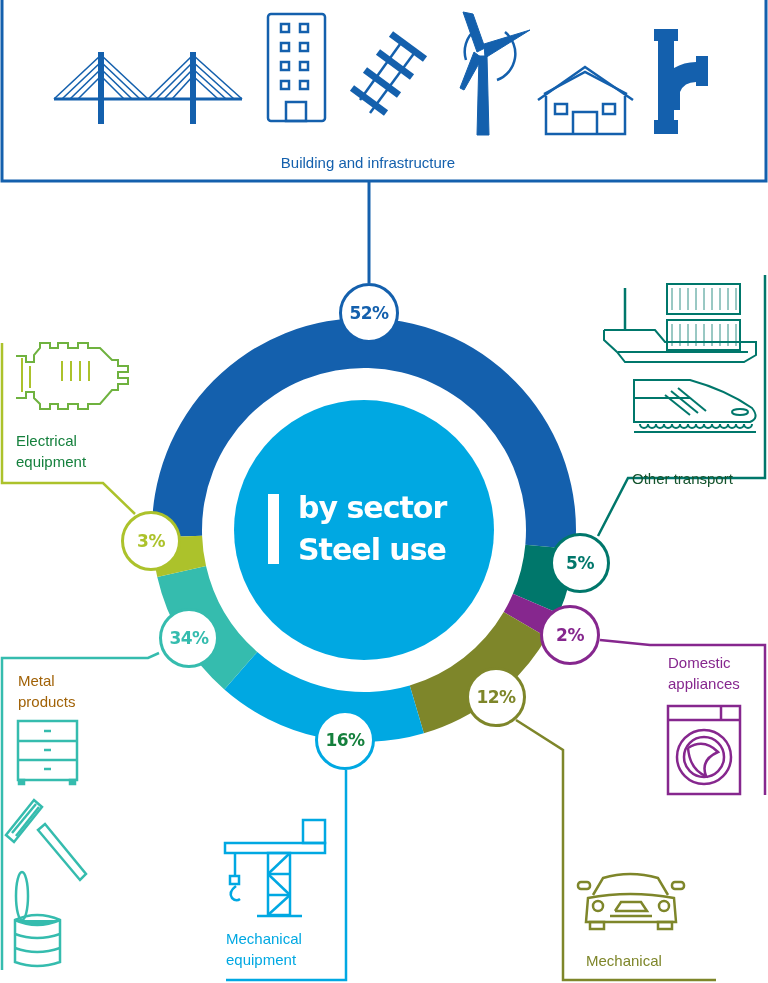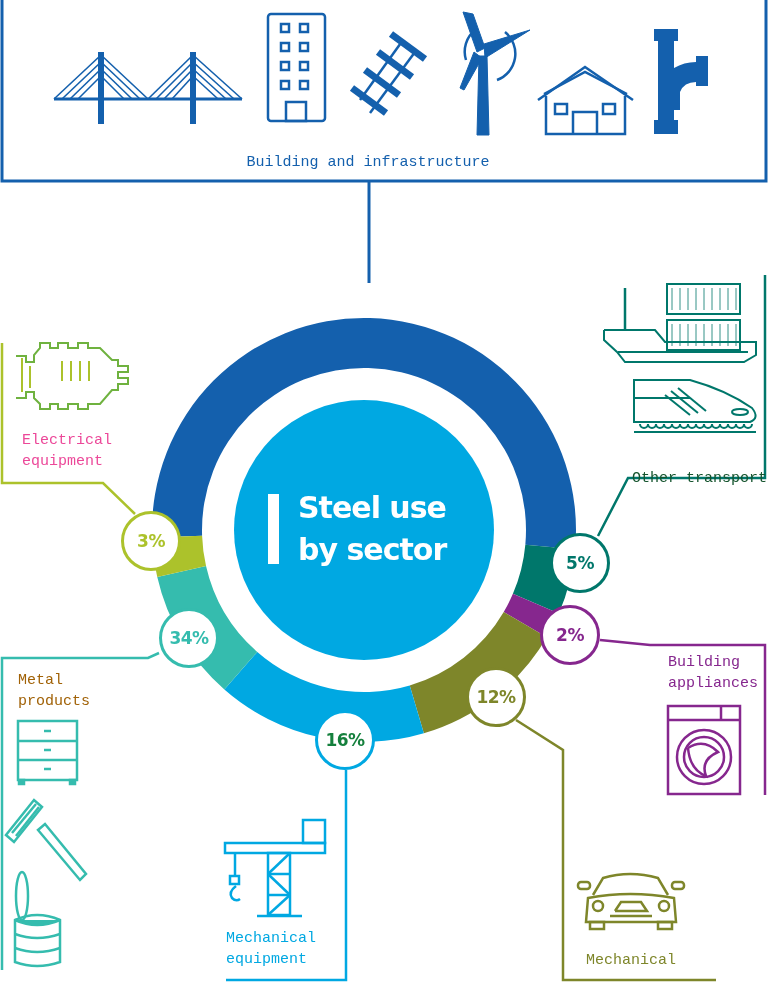--- a/index.html
+++ b/index.html
@@ -1,18 +1,18 @@
 <!DOCTYPE html>
 <html><head>
 <meta charset="utf-8">
 <style>
   html, body { margin:0; padding:0; background:#ffffff; }
   body { width:768px; height:983px; position:relative; overflow:hidden; font-family:"Liberation Sans", sans-serif; }
   #stage { position:absolute; left:0; top:0; width:768px; height:983px; }
-  .lbl { position:absolute; font-family:Liberation Mono, monospace; font-size:15px; line-height:21px; }
+  .lbl { position:absolute; font-family:Liberation Sans, sans-serif; font-size:15px; line-height:21px; }
   .pct { position:absolute; width:60px; height:60px; margin-left:-30px; margin-top:-30px; border-radius:50%; background:#fff; border:3px solid; box-sizing:border-box; display:flex; align-items:center; justify-content:center; font-family:"DejaVu Sans", sans-serif; font-weight:bold; font-size:17px; letter-spacing:-0.5px; }
   .center-title { position:absolute; left:298px; top:487px; color:#ffffff; font-family:"DejaVu Sans", sans-serif; font-weight:bold; font-size:30px; line-height:42px; letter-spacing:-1px; }
   .center-bar { position:absolute; left:268px; top:494px; width:11px; height:70px; background:#ffffff; }
 </style>
 </head>
 <body>
 
 <div id="stage">
 <svg width="768" height="983" viewBox="0 0 768 983" xmlns="http://www.w3.org/2000/svg" style="position:absolute;left:0;top:0">
 
@@ -217,43 +217,44 @@
     <ellipse cx="22" cy="896" rx="6" ry="24"></ellipse>
     <path d="M15,920 Q37,910 60,920 L60,962 Q37,970 15,962 Z"></path>
     <path d="M15,920 Q37,930 60,920" fill="#35bcae"></path>
     <path d="M15,934 Q37,942 60,934"></path>
         <path d="M15,948 Q37,956 60,948"></path>
   </g>
 </svg>
 
   <div class="center-bar"></div>
   <div class="center-title">
+    <div>by sector</div>
     <div>Steel use</div>
-    <div>by sector</div>
-  </div>
-
+  </div>
+
+  <div class="pct" style="left:369px;top:313px;border-color:#1460ad;color:#1460ad">52%</div>
   <div class="pct" style="left:580px;top:563px;border-color:#00776b;color:#00776b">5%</div>
   <div class="pct" style="left:570px;top:635px;border-color:#86278e;color:#86278e">2%</div>
   <div class="pct" style="left:496px;top:697px;border-color:#7e862a;color:#7e862a">12%</div>
   <div class="pct" style="left:345px;top:740px;border-color:#00a8e2;color:#15803d">16%</div>
   <div class="pct" style="left:189px;top:638px;border-color:#35bcae;color:#35bcae">34%</div>
   <div class="pct" style="left:151px;top:541px;border-color:#acc22b;color:#acc22b">3%</div>
 
   <div class="lbl" style="left:0;width:736px;text-align:center;top:152px;color:#1460ad">Building and infrastructure</div>
   <div class="lbl" style="left:632px;top:468px;color:#14532d">Other transport</div>
   <div class="lbl" style="left:668px;top:652px;color:#86278e">
-    <div>Building</div>
+    <div>Domestic</div>
     <div>appliances</div>
   </div>
   <div class="lbl" style="left:586px;top:950px;color:#7e862a">Mechanical</div>
   <div class="lbl" style="left:226px;top:928px;color:#00a8e2">
     <div>Mechanical</div>
     <div>equipment</div>
   </div>
   <div class="lbl" style="left:18px;top:670px;color:#a16207">
     <div>Metal</div>
     <div>products</div>
   </div>
-  <div class="lbl" style="left:22px;top:430px;color:#ec4899">
+  <div class="lbl" style="left:16px;top:430px;color:#15803d">
     <div>Electrical</div>
     <div>equipment</div>
   </div>
 </div>
 
 </body></html>

